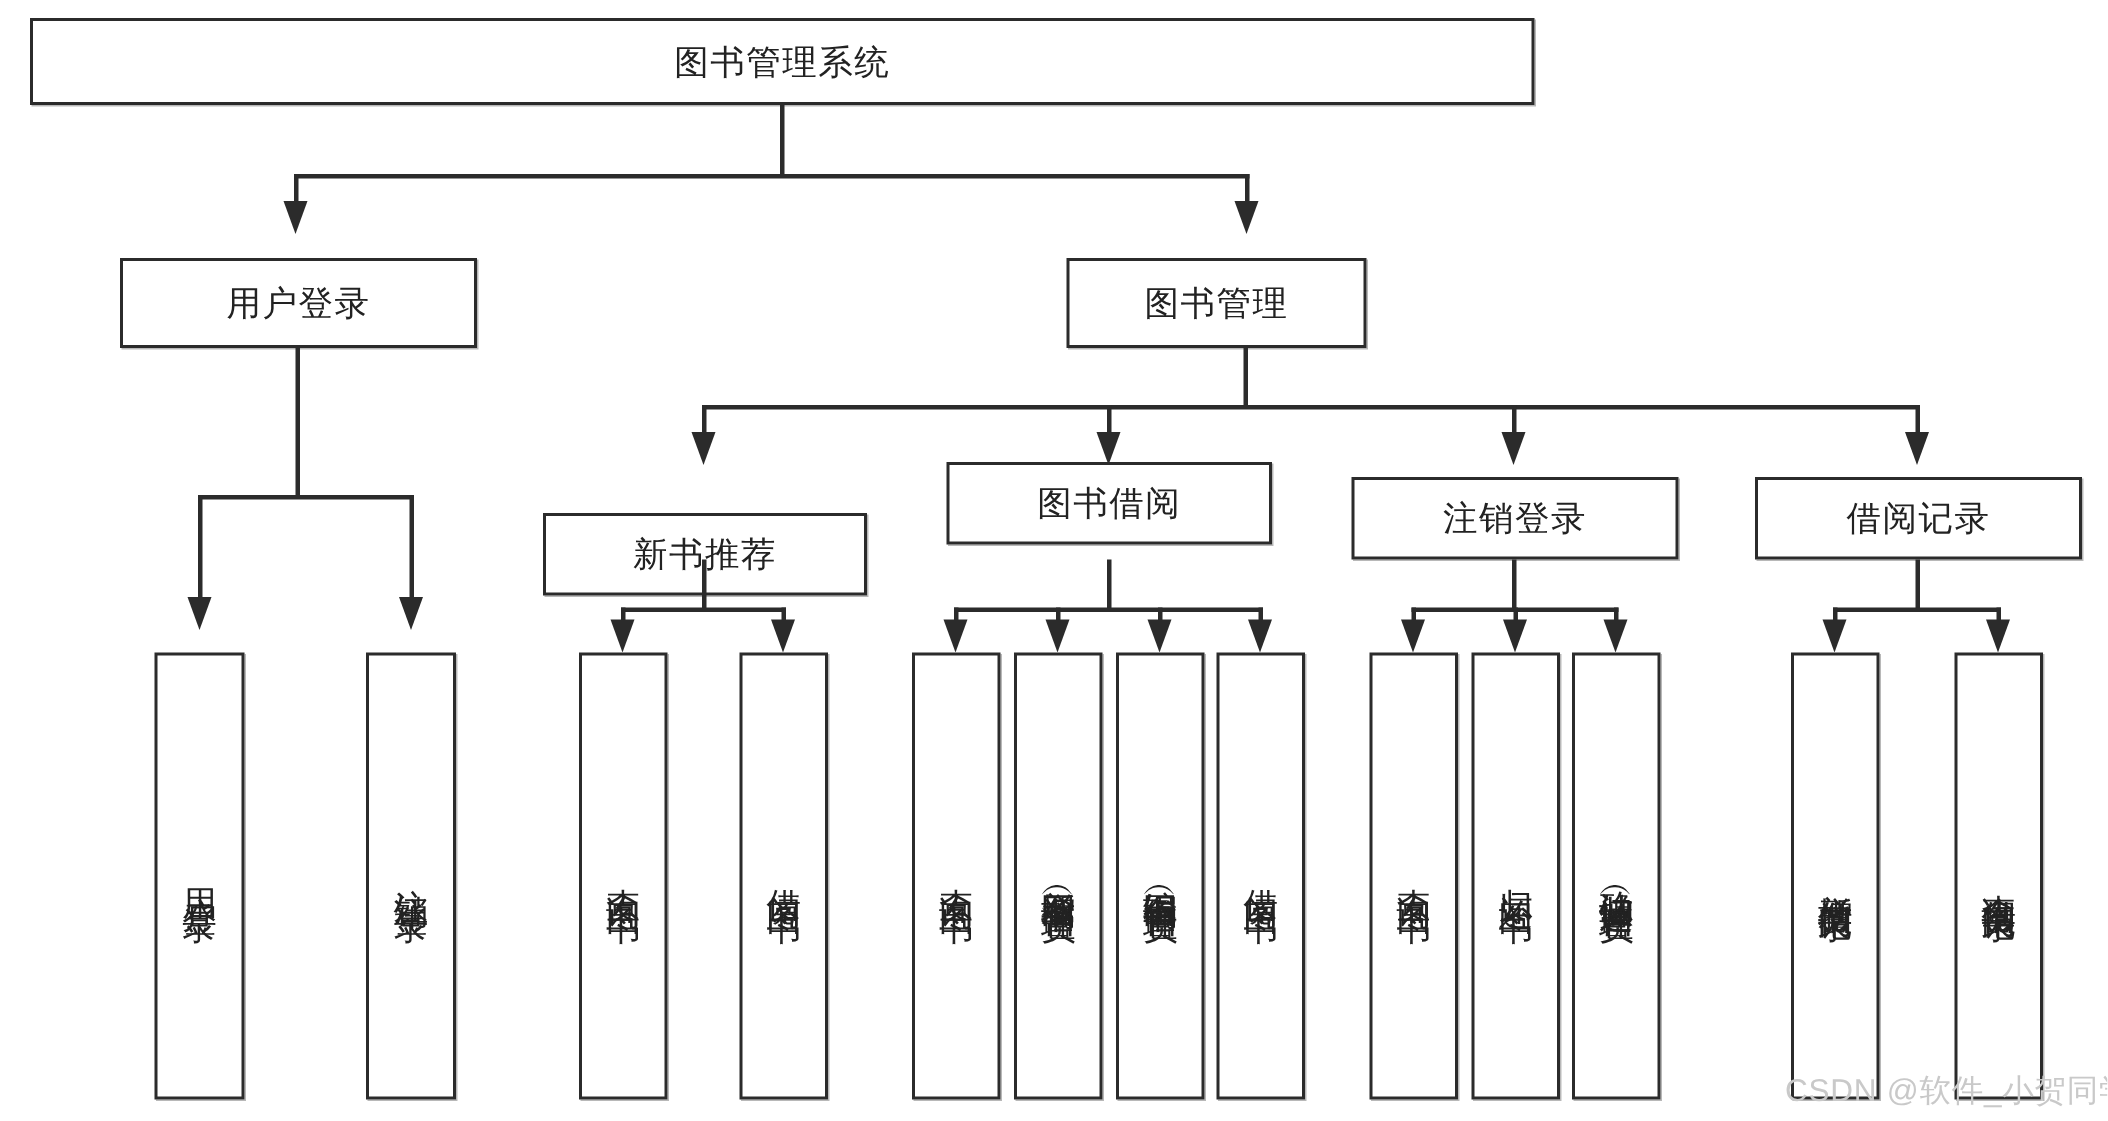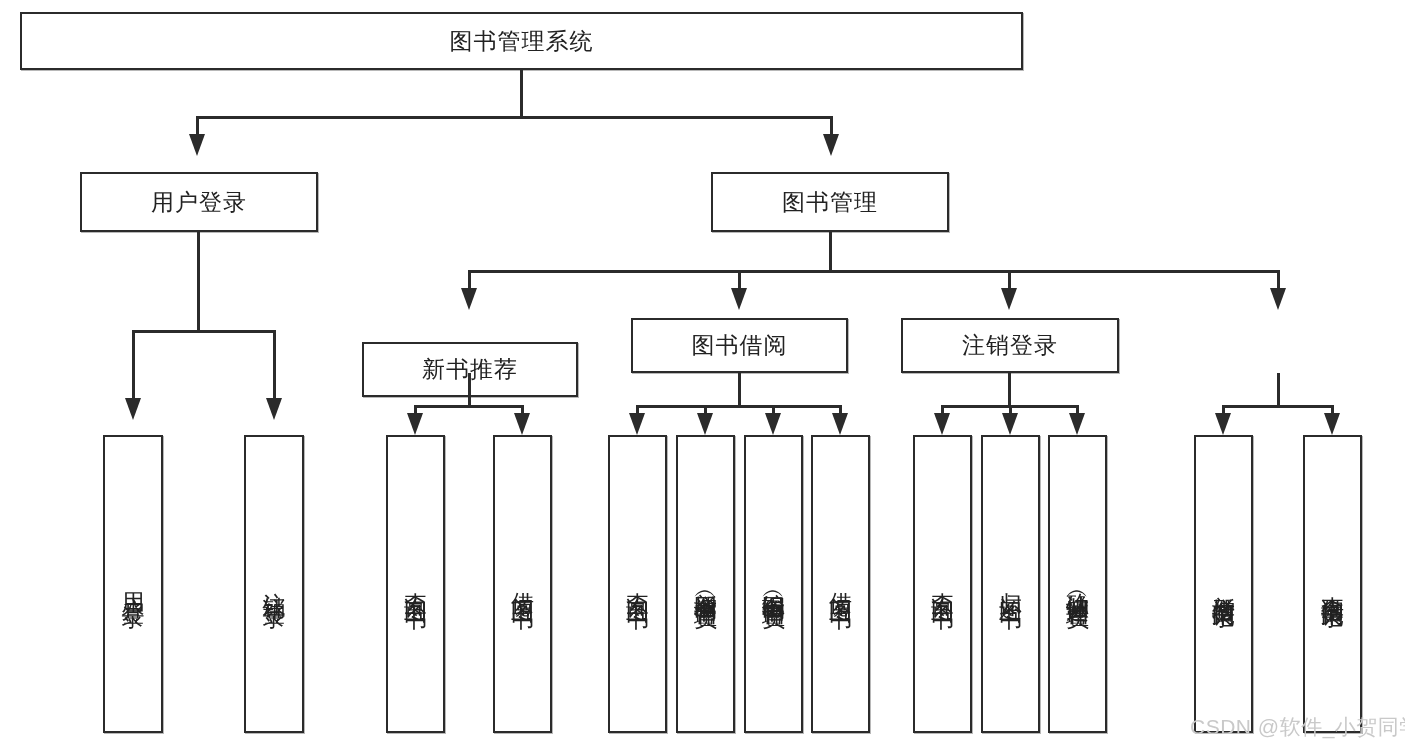--- a/index.html
+++ b/index.html
@@ -81,21 +81,21 @@
   <div class="edge edge-h" style="left:196px; top:116px; width:637px; height:3px;"></div>
 
   <div class="edge edge-v" style="left:196px; top:116px; width:3px; height:22px;"></div>
   <div class="arrow" style="left:189px; top:134px;"></div>
   <div class="edge edge-v" style="left:830px; top:116px; width:3px; height:22px;"></div>
   <div class="arrow" style="left:823px; top:134px;"></div>
 
   <div class="node node-h" style="left:80px; top:172px; width:238px; height:60px;">
     <span>用户登录</span>
   </div>
-  <div class="node node-h" style="left:711px; top:172px; width:238px; height:60px;">
+  <div class="node node-h" style="left:711px; top:172px; width:200px; height:60px;">
     <span>图书管理</span>
   </div>
 
   <div class="edge edge-v" style="left:197px; top:232px; width:3px; height:100px;"></div>
   <div class="edge edge-h" style="left:132px; top:330px; width:144px; height:3px;"></div>
   <div class="edge edge-v" style="left:132px; top:330px; width:3px; height:72px;"></div>
   <div class="arrow" style="left:125px; top:398px;"></div>
   <div class="edge edge-v" style="left:273px; top:330px; width:3px; height:72px;"></div>
   <div class="arrow" style="left:266px; top:398px;"></div>
 
@@ -114,25 +114,28 @@
   <div class="edge edge-v" style="left:738px; top:270px; width:3px; height:22px;"></div>
   <div class="arrow" style="left:731px; top:288px;"></div>
   <div class="edge edge-v" style="left:1008px; top:270px; width:3px; height:22px;"></div>
   <div class="arrow" style="left:1001px; top:288px;"></div>
   <div class="edge edge-v" style="left:1277px; top:270px; width:3px; height:22px;"></div>
   <div class="arrow" style="left:1270px; top:288px;"></div>
 
   <div class="node node-h" style="left:362px; top:318px; width:216px; height:55px;margin-top:24px;">
     <span>新书推荐</span>
   </div>
-  <div class="node node-h" style="left:631px; top:318px; width:217px; height:55px;">
+  <div class="node node-h" style="left:631px; top:308px; width:217px; height:55px;">
     <span>图书借阅</span>
   </div>
   <div class="node node-h" style="left:901px; top:318px; width:218px; height:55px;">
     <span>注销登录</span>
+  </div>
+  <div class="node node-h" style="left:1170px; top:318px; width:218px; height:55px;">
+    <span>借阅记录</span>
   </div>
 
   <div class="edge edge-v" style="left:468px; top:373px; width:3px; height:34px;"></div>
   <div class="edge edge-h" style="left:414px; top:405px; width:110px; height:3px;"></div>
   <div class="edge edge-v" style="left:414px; top:405px; width:3px; height:14px;"></div>
   <div class="arrow" style="left:407px; top:413px;"></div>
   <div class="edge edge-v" style="left:521px; top:405px; width:3px; height:14px;"></div>
   <div class="arrow" style="left:514px; top:413px;"></div>
 
   <div class="node node-v" style="left:386px; top:435px; width:59px; height:298px;">

